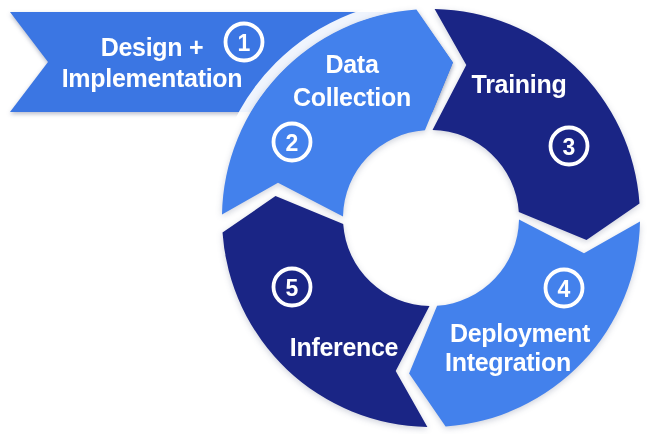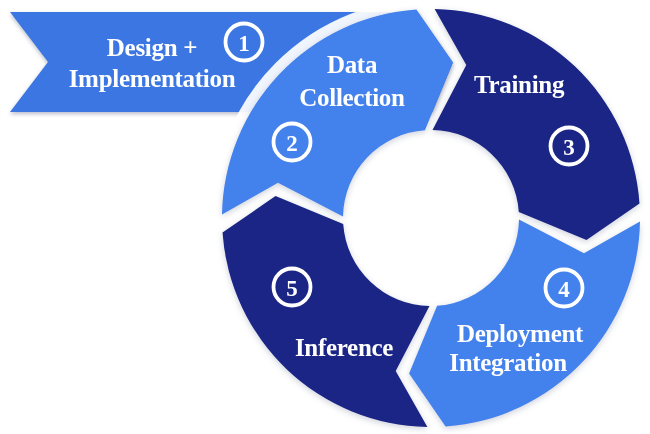--- a/index.html
+++ b/index.html
@@ -1,20 +1,20 @@
 <!DOCTYPE html>
 <html><head>
 <meta charset="utf-8">
 <style>
   html,body{margin:0;padding:0;}
   body{
     width:650px;height:434px;background:#ffffff;overflow:hidden;
     font-family:"Liberation Sans",sans-serif;
   }
-  .stage{position:relative;width:532px;height:434px;background:#ffffff;font-family:Liberation Serif, serif;}
+  .stage{position:relative;width:532px;height:434px;background:#ffffff;}
   svg{display:block;}
   .ribbon-shape{filter:drop-shadow(0 2px 2px rgba(30,45,90,.32));}
   .wheel{filter:drop-shadow(0 2px 3px rgba(30,45,90,.22));}
   .seg-label{
     font-weight:bold;font-size:25px;letter-spacing:-0.3px;
     text-anchor:middle;
   }
   .badge-num{
     font-weight:bold;font-size:23px;text-anchor:middle;
   }

